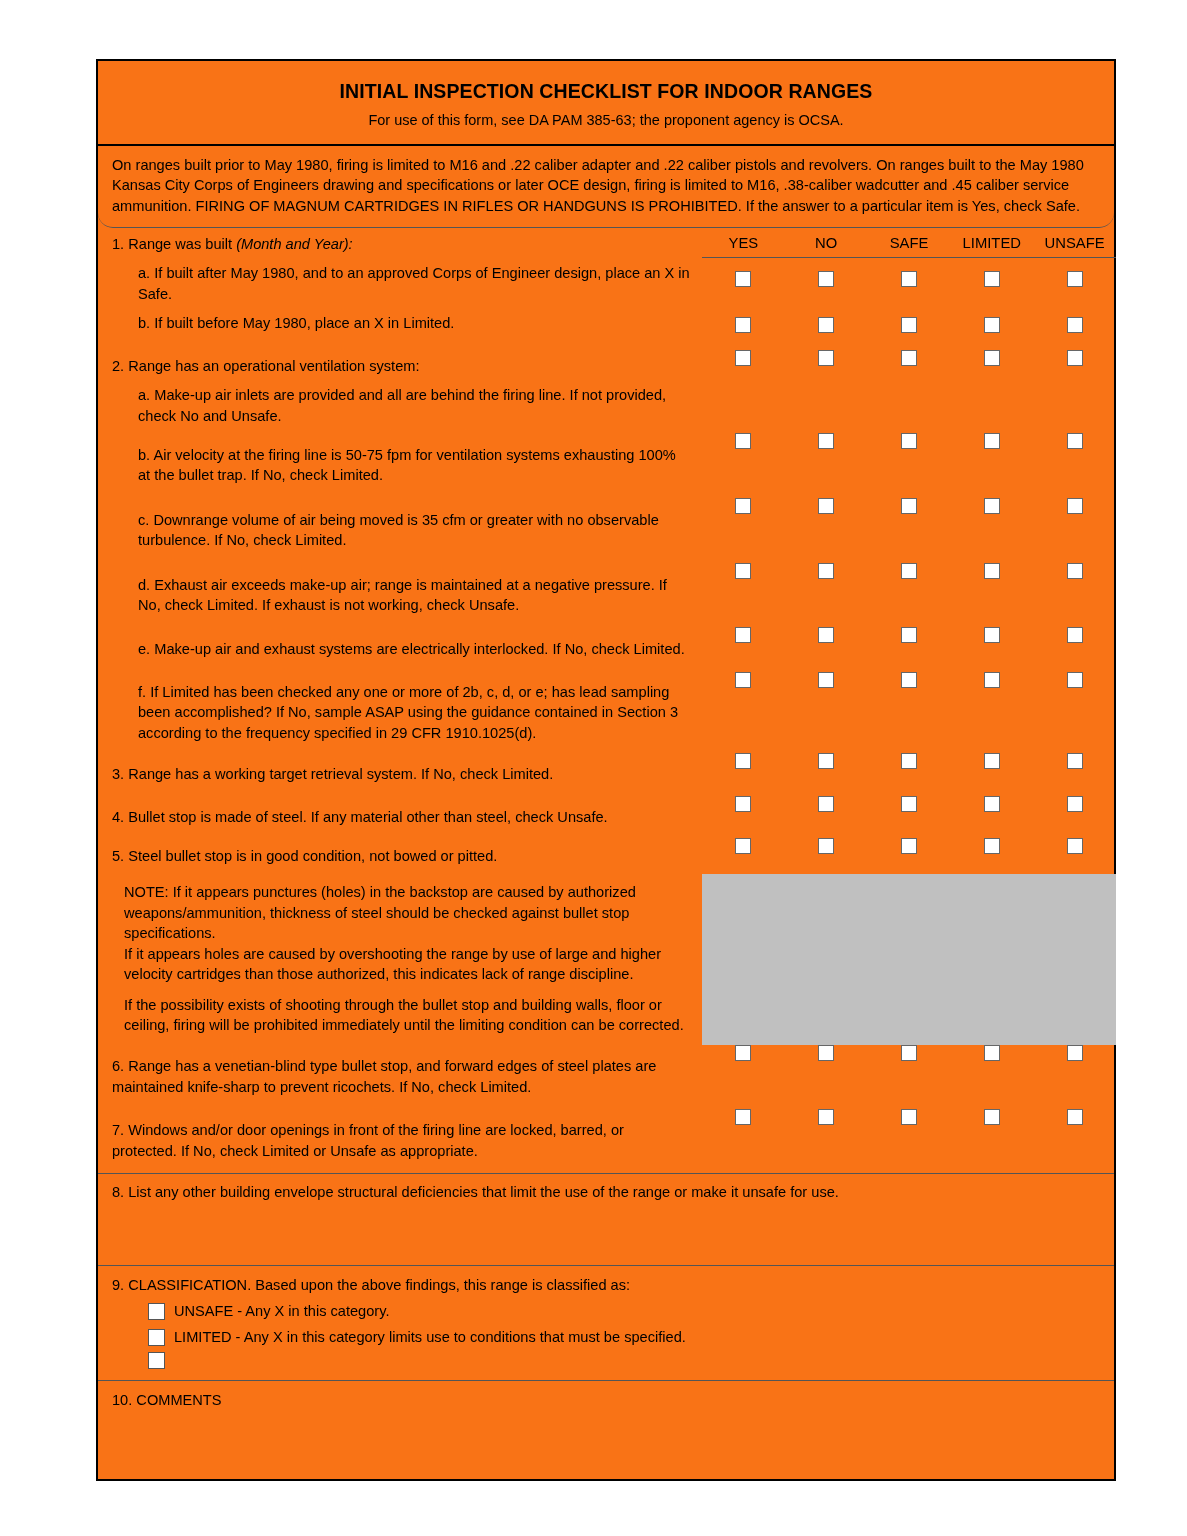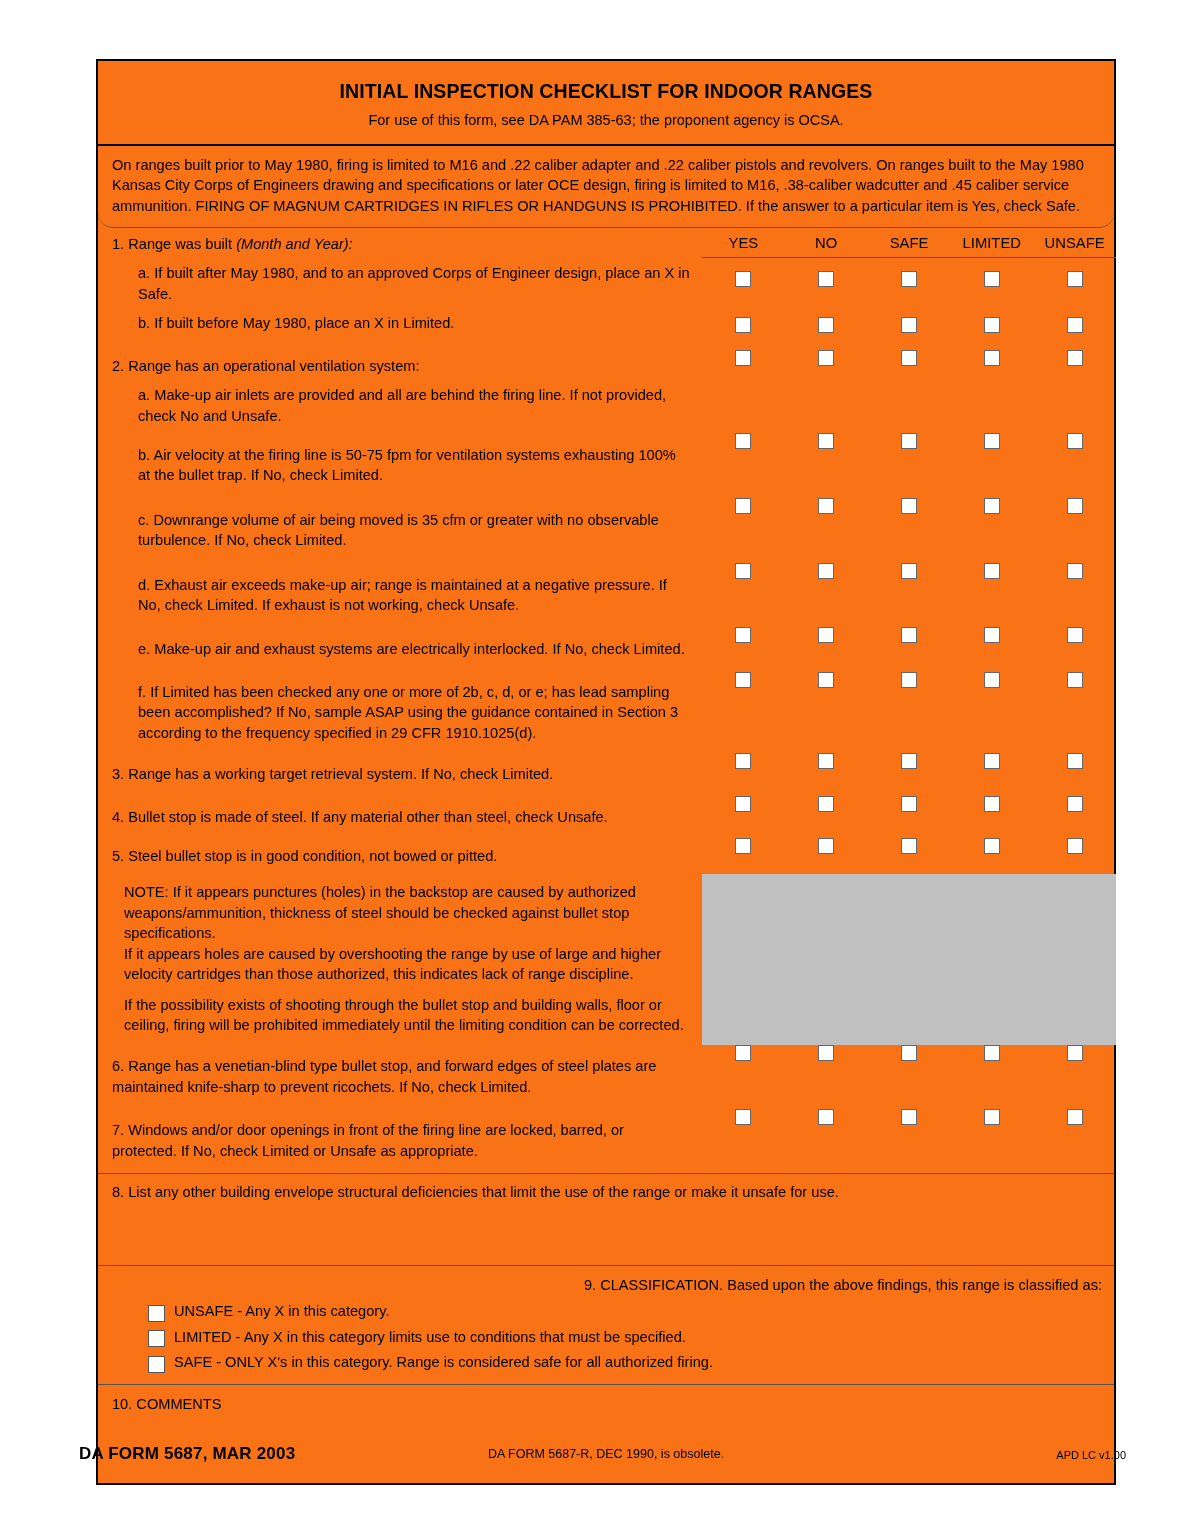--- a/index.html
+++ b/index.html
@@ -139,24 +139,24 @@
     box-sizing: border-box;
   }
 
   
   .sec9 {
     border-top: 1.4px solid #555;
     padding: 9px 12px 11px 14px;
     font-size: 14.6px;
     line-height: 1.4;
   }
-  .sec9 .head { display: block; margin-bottom: 6px; text-align: right; }
+  .sec9 .head { display: block; margin-bottom: 6px; }
   .class-line {
     display: flex;
-    align-items: flex-end;
+    align-items: center;
     padding-left: 36px;
     margin-top: 5px;
   }
   .class-line .cb {
     width: 17px; height: 17px;
     border: 1.6px solid #555;
     margin-right: 9px;
     flex: 0 0 auto;
   }
 
@@ -430,29 +430,23 @@
         <span>UNSAFE - Any X in this category.</span>
       </div>
 
       <div class="class-line">
         <span class="cb"></span>
         <span>LIMITED - Any X in this category limits use to conditions that must be specified.</span>
       </div>
 
       <div class="class-line">
         <span class="cb"></span>
-        <span>SAFE - ONLY X's in this category. Range is considered safe for all authorized firing.</span>
       </div>
     </div>
 
     <div class="sec10">
       <span>10.  COMMENTS</span>
     </div>
 
   </div>
 
-  <div class="footer">
-    <div class="footer-left">DA FORM 5687, MAR 2003</div>
-    <div class="footer-center">DA FORM 5687-R, DEC 1990, is obsolete.</div>
-    <div class="footer-right">APD LC v1.00</div>
-  </div>
 
 </div>
 
 </body></html>

